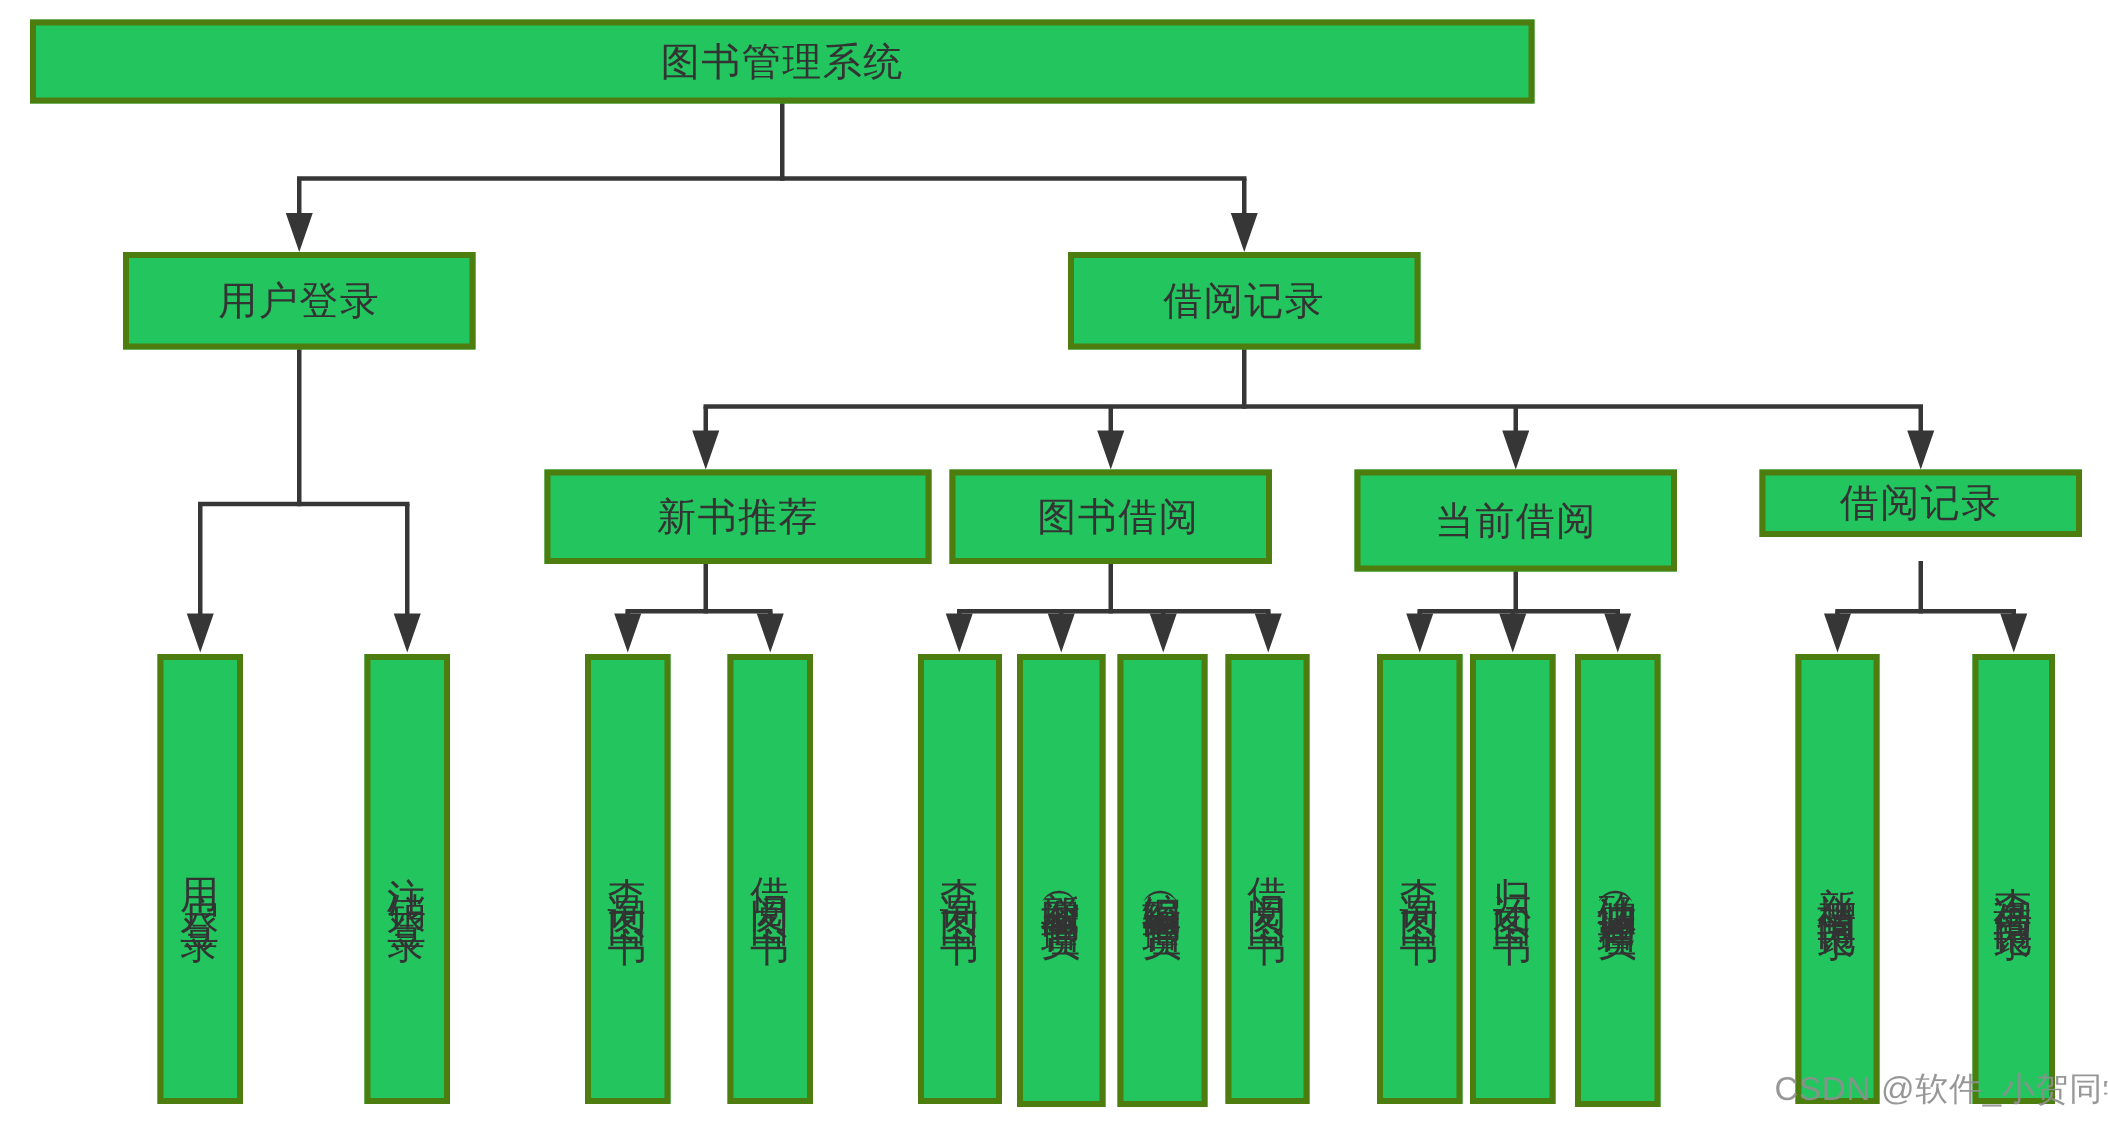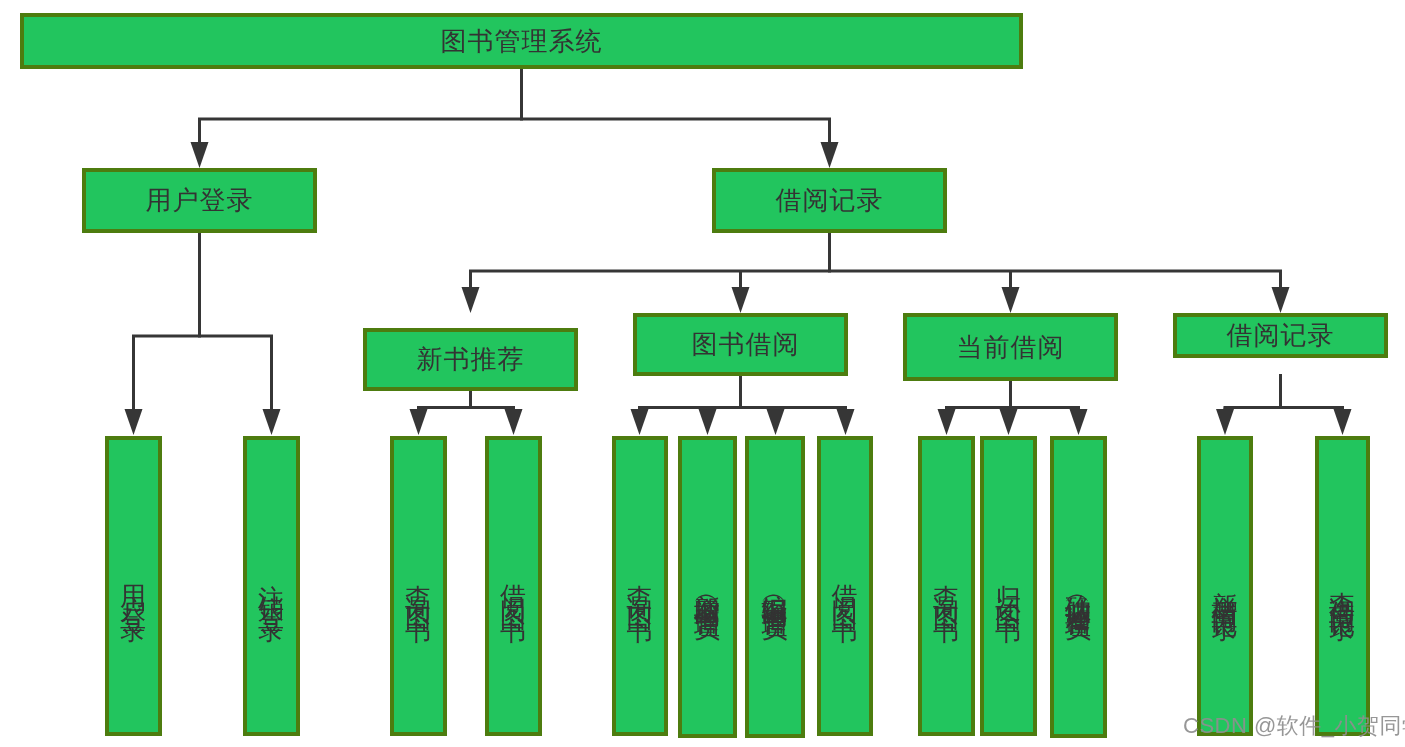--- a/index.html
+++ b/index.html
@@ -124,21 +124,21 @@
       </g>
 
     </g>
   </svg>
 
   <div class="box hbox" style="left:20px;top:13px;width:1003px;height:56px;">图书管理系统</div>
 
   <div class="box hbox" style="left:82px;top:168px;width:235px;height:65px;">用户登录</div>
   <div class="box hbox" style="left:712px;top:168px;width:235px;height:65px;">借阅记录</div>
 
-  <div class="box hbox" style="left:363px;top:313px;width:215px;height:63px;margin-top:15px;">新书推荐</div>
+  <div class="box hbox" style="left:363px;top:313px;width:258px;height:63px;">新书推荐</div>
   <div class="box hbox" style="left:633px;top:313px;width:215px;height:63px;padding-left:10px;">图书借阅</div>
   <div class="box hbox" style="left:903px;top:313px;width:215px;height:68px;">当前借阅</div>
   <div class="box hbox" style="left:1173px;top:313px;width:215px;height:45px;">借阅记录</div>
 
   <div class="box" style="left:105px;top:436px;width:57px;height:300px;">
     <span class="vtext vs">用户登录</span>
   </div>
   <div class="box" style="left:243px;top:436px;width:57px;height:300px;">
     <span class="vtext vs">注销登录</span>
   </div>

